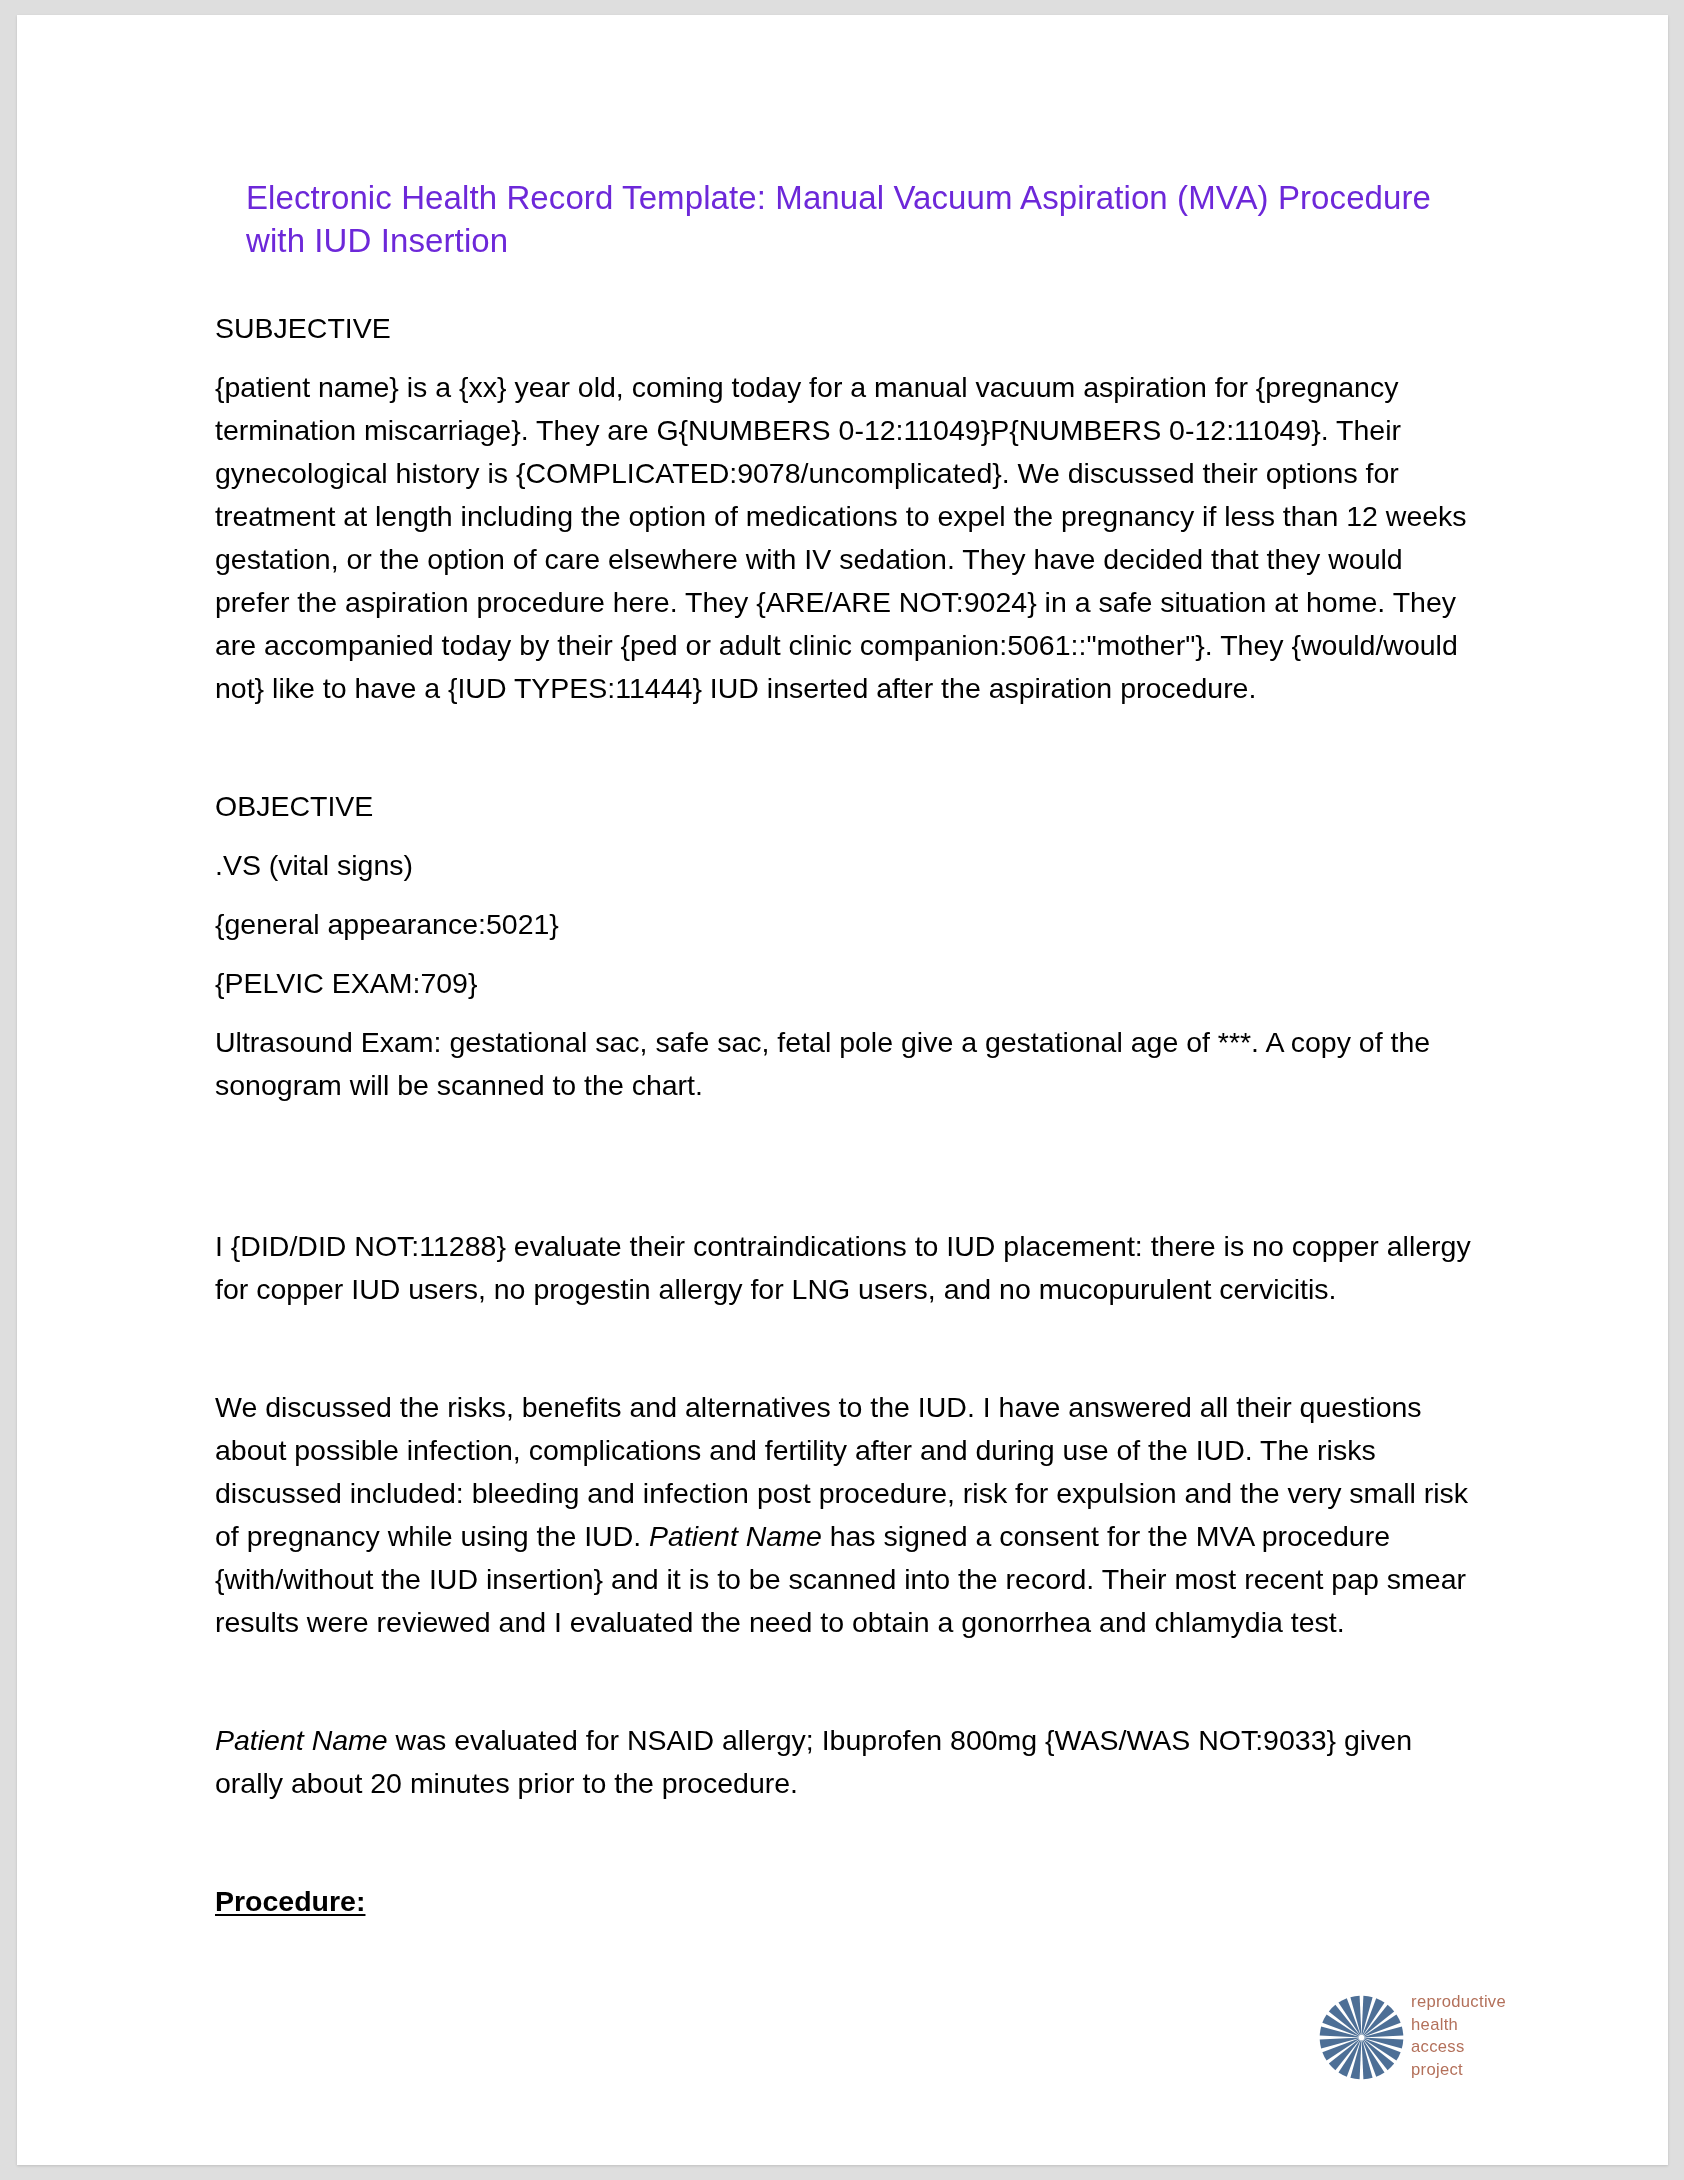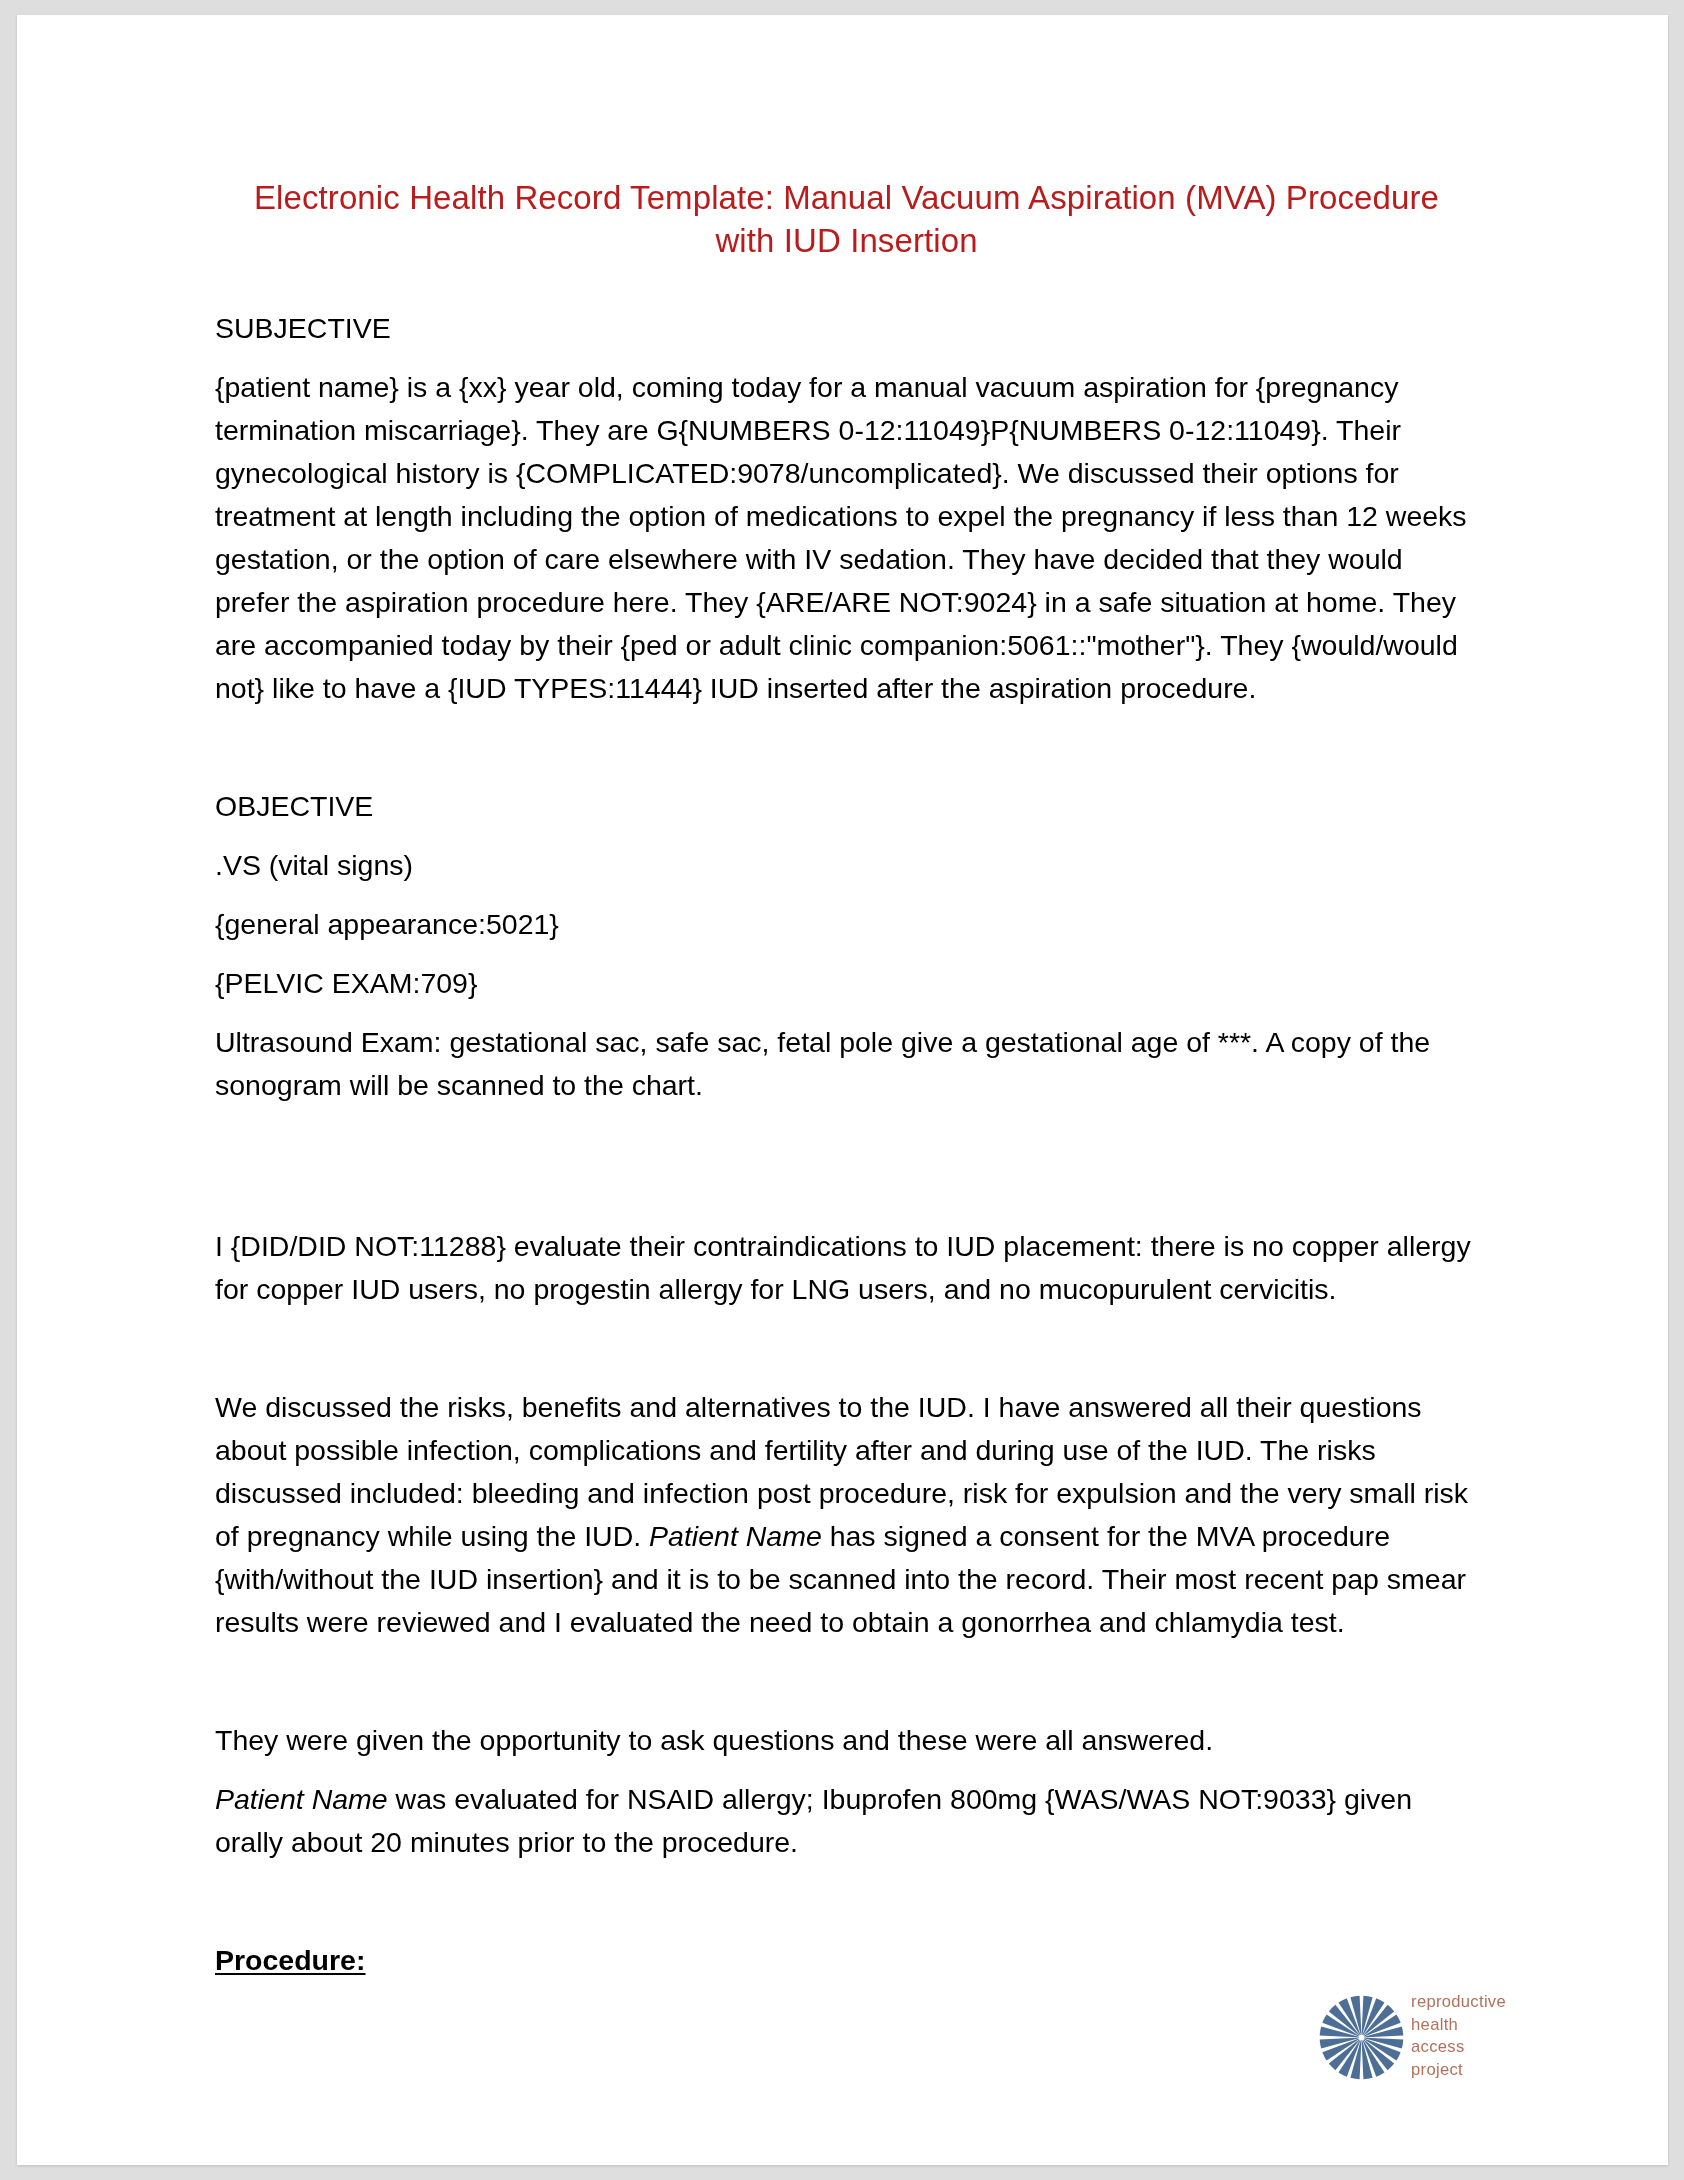--- a/index.html
+++ b/index.html
@@ -26,22 +26,22 @@
   }
   .content {
     position: absolute;
     left: 182px;
     top: 162px;
     width: 1295px;
   }
   .doc-title {
     font-size: 33px;
     line-height: 1.30;
-    text-align: center;
-    color: #b91c1c;
+    text-align: left;
+    color: #6d28d9;
     margin: 0 0 0 0;
     padding: 0 47px;
     font-weight: 400;
     letter-spacing: 0.1px;
   }
   .body-block {
     margin-top: 44px;
     font-size: 28.5px;
     line-height: 43px;
     color: #000000;
@@ -128,21 +128,20 @@
       <div class="gap"></div>
 
       <p class="para">I {DID/DID NOT:11288} evaluate their contraindications to IUD placement: there is no copper allergy for copper IUD users, no progestin allergy for LNG users, and no mucopurulent cervicitis.</p>
 
       <div class="gap"></div>
 
       <p class="para"><span>We discussed the risks, benefits and alternatives to the IUD. I have answered all their questions about possible infection, complications and fertility after and during use of the IUD.  The risks discussed included: bleeding and infection post procedure, risk for expulsion and the very small risk of pregnancy while using the IUD. </span><span class="ital">Patient Name</span><span> has signed a consent for the MVA procedure {with/without the IUD insertion} and it is to be scanned into the record.  Their most recent pap smear results were reviewed and I evaluated the need to obtain a gonorrhea and chlamydia test.</span></p>
 
       <div class="gap"></div>
 
-      <p class="para">They were given the opportunity to ask questions and these were all answered.</p>
       <p class="para"><span class="ital">Patient Name</span><span> was evaluated for NSAID allergy; Ibuprofen 800mg {WAS/WAS NOT:9033} given orally about 20 minutes prior to the procedure.</span></p>
 
       <div class="gap"></div>
 
       <p class="para"><span class="uline">Procedure:</span></p>
 
     </div>
   </div>
 
   <div class="footer">

